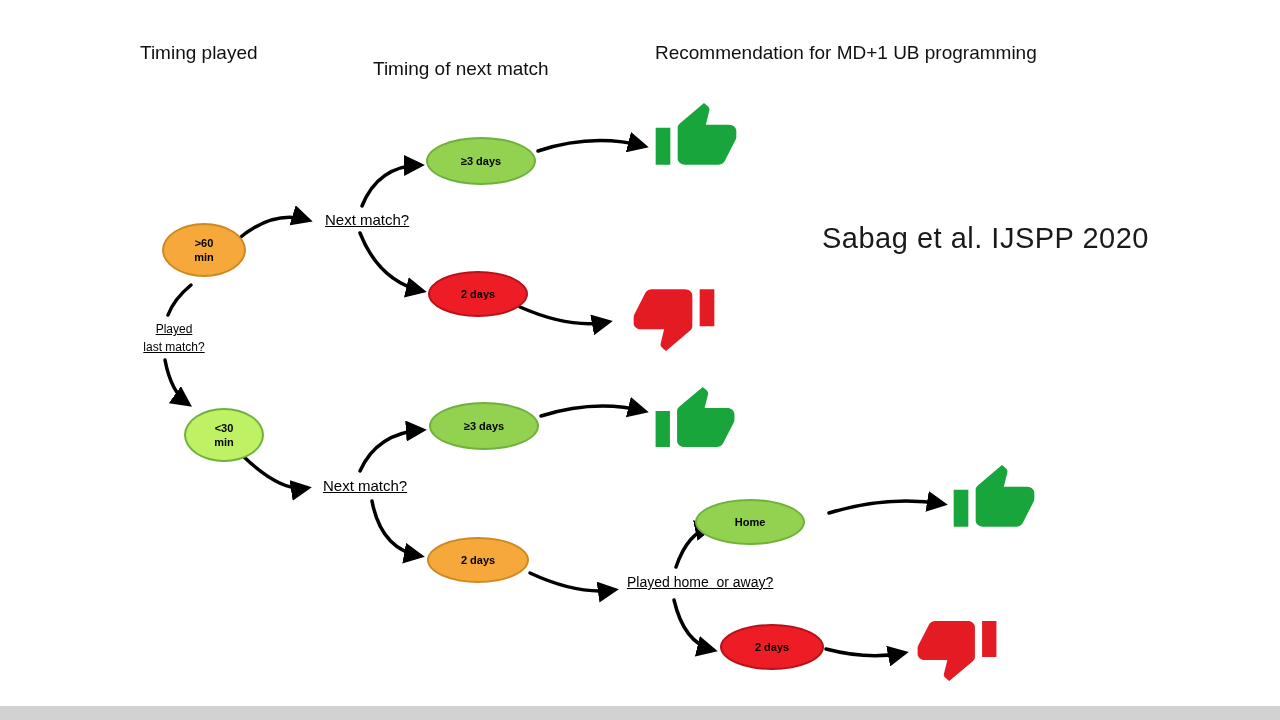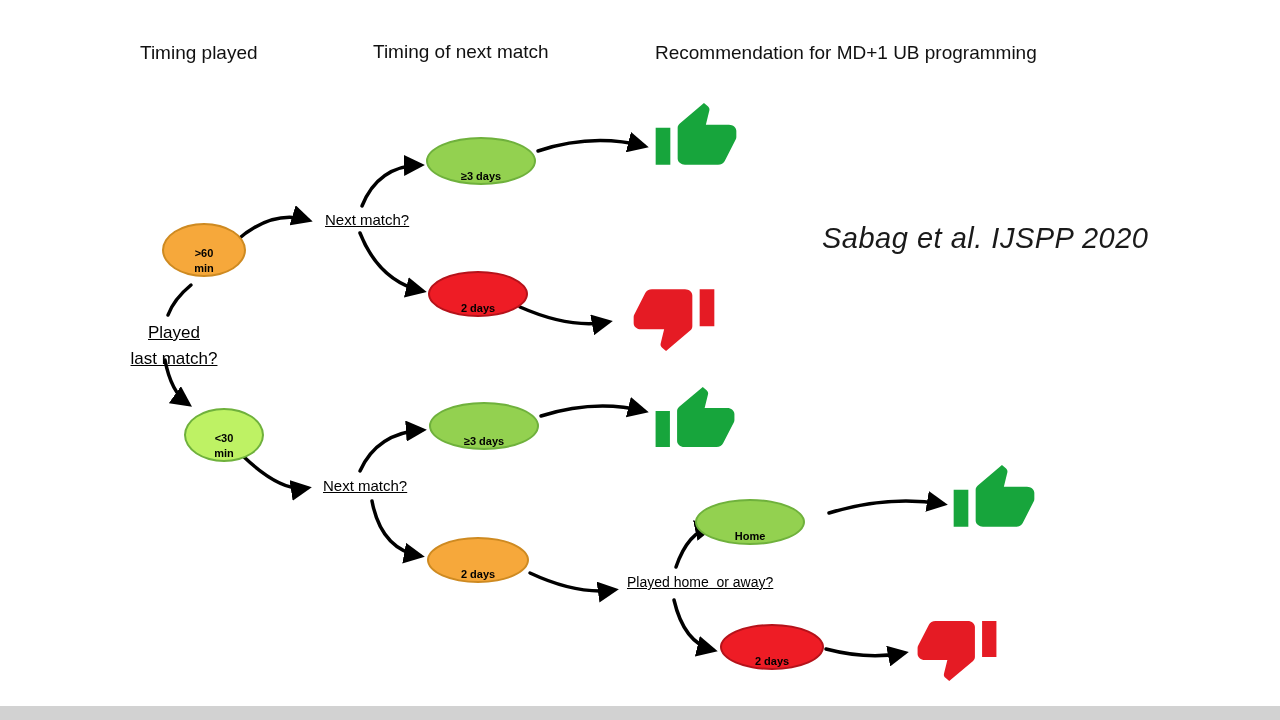--- a/index.html
+++ b/index.html
@@ -17,21 +17,21 @@
     z-index: 3;
     white-space: nowrap;
   }
   .arrows {
     position: absolute; left: 0; top: 0;
     z-index: 1;
   }
   .node {
     position: absolute;
     border-radius: 50%;
-    display: flex; align-items: flex-end; justify-content: center;
+    display: flex; align-items: center; justify-content: center;
     border: 2px solid #15803d;
     z-index: 2;
     box-sizing: border-box;
   }
   .node-label {
     font-size: 11px;
     font-weight: bold;
     color: #000;
     text-align: center;
     white-space: pre-line;
@@ -39,32 +39,31 @@
   }
   .dlabel {
     position: absolute;
     font-size: 15px;
     color: #000000;
     text-decoration: underline;
     z-index: 2;
     white-space: pre;
   }
   .played-last {
-    font-size: 17px;
+    font-size: 12px;
     text-align: center;
     white-space: pre-line;
     line-height: 1.5;
     width: 92px;
   }
   .home-away { font-size: 14px; text-align: center; }
   .citation {
     position: absolute;
     left: 822px; top: 222px;
     font-size: 29px;
-    font-style: italic;
     color: #1a1a1a;
     letter-spacing: 0.5px;
     z-index: 2;
     white-space: nowrap;
   }
   .thumb { position: absolute; z-index: 2; }
   .bottom-strip {
     position: absolute; left: 0; bottom: 0;
     width: 1280px; height: 14px;
     background: #d2d2d2;
@@ -94,21 +93,21 @@
     <path d="M372,501 Q381,549 420,556" marker-end="url(#ah)"></path>
     <path d="M530,573 Q577,595 614,590" marker-end="url(#ah)"></path>
     <path d="M676,567 Q688,532 711,527" marker-end="url(#ah)"></path>
     <path d="M829,513 Q888,495 943,504" marker-end="url(#ah)"></path>
     <path d="M674,600 Q684,643 713,650" marker-end="url(#ah)"></path>
     <path d="M826,649 Q868,660 904,653" marker-end="url(#ah)"></path>
   </g>
 </svg>
 
 <div class="hdr" style="left:140px; top:42px;">Timing played</div>
-<div class="hdr" style="left:373px; top:41px;">Timing of next match</div>
+<div class="hdr" style="left:373px; top:58px;">Timing of next match</div>
 <div class="hdr" style="left:655px; top:42px;">Recommendation for MD+1 UB programming</div>
 
 <div class="citation">Sabag et al. IJSPP 2020</div>
 
 <div class="dlabel" style="left:325px; top:211px;">Next match?</div>
 <div class="dlabel played-last" style="left:128px; top:320px;">Played
 last match?</div>
 <div class="dlabel" style="left:323px; top:477px;">Next match?</div>
 <div class="dlabel home-away" style="left:627px; top:574px;">Played home  or away?</div>
 

